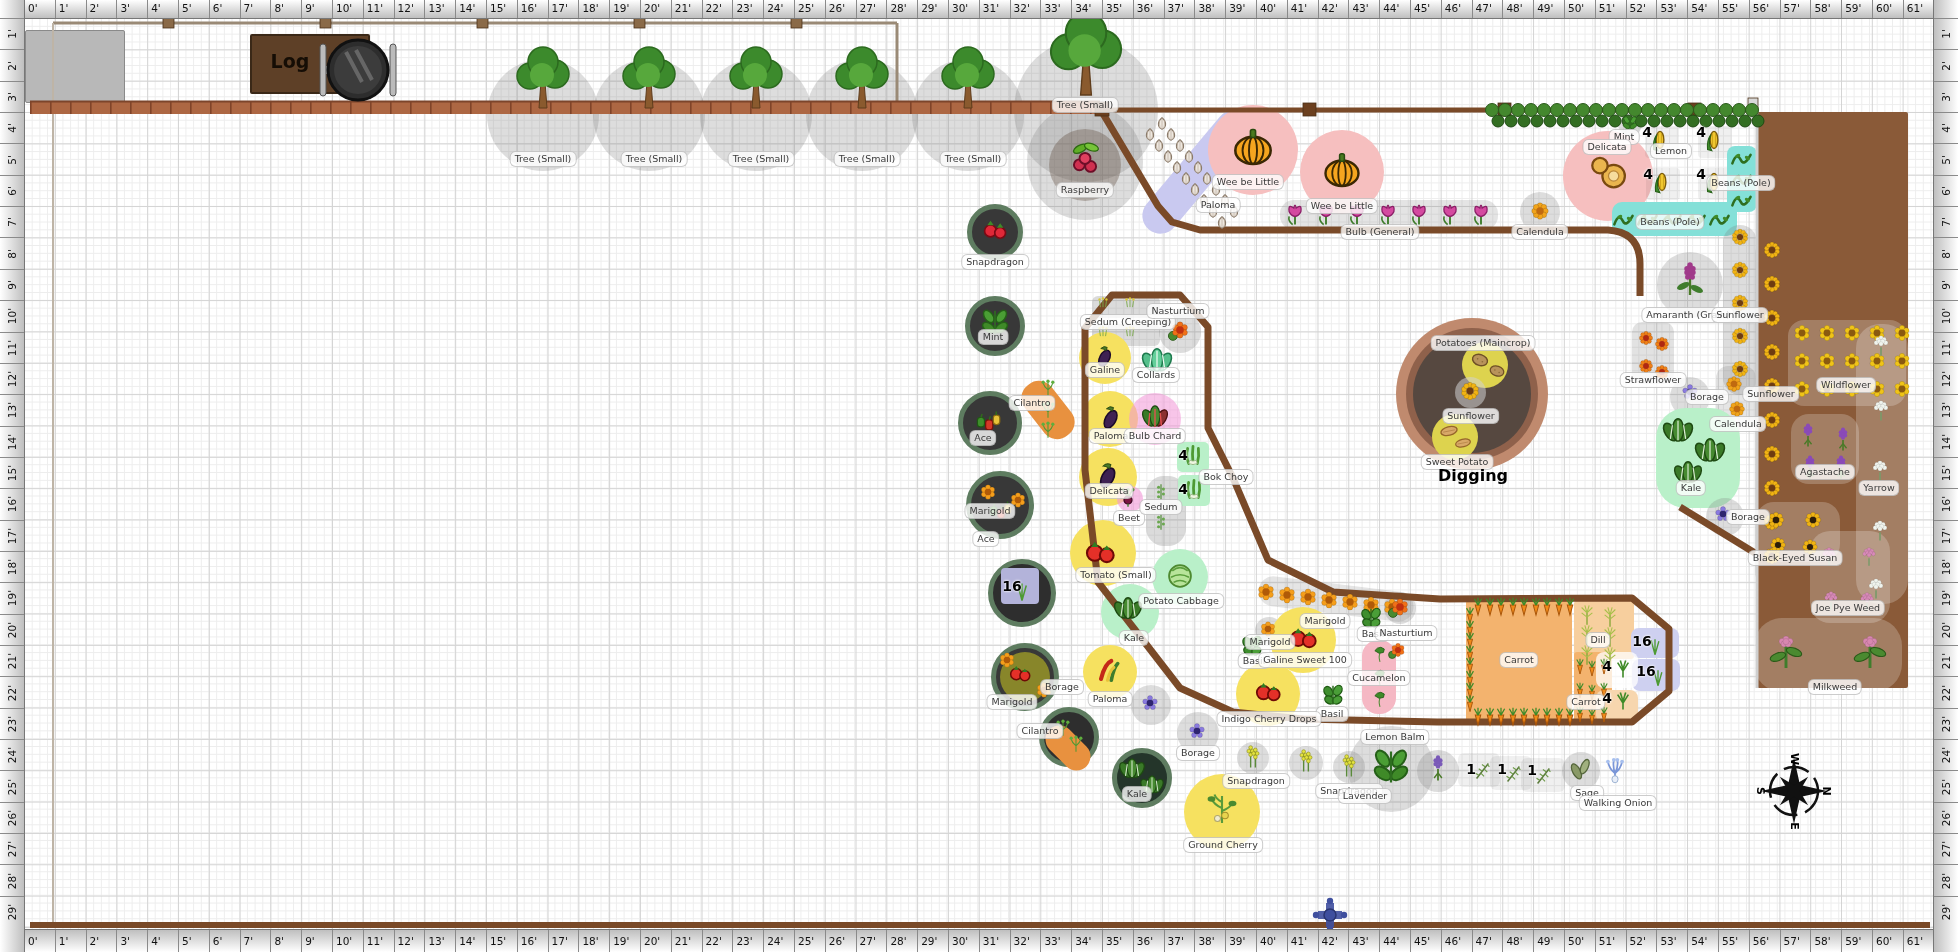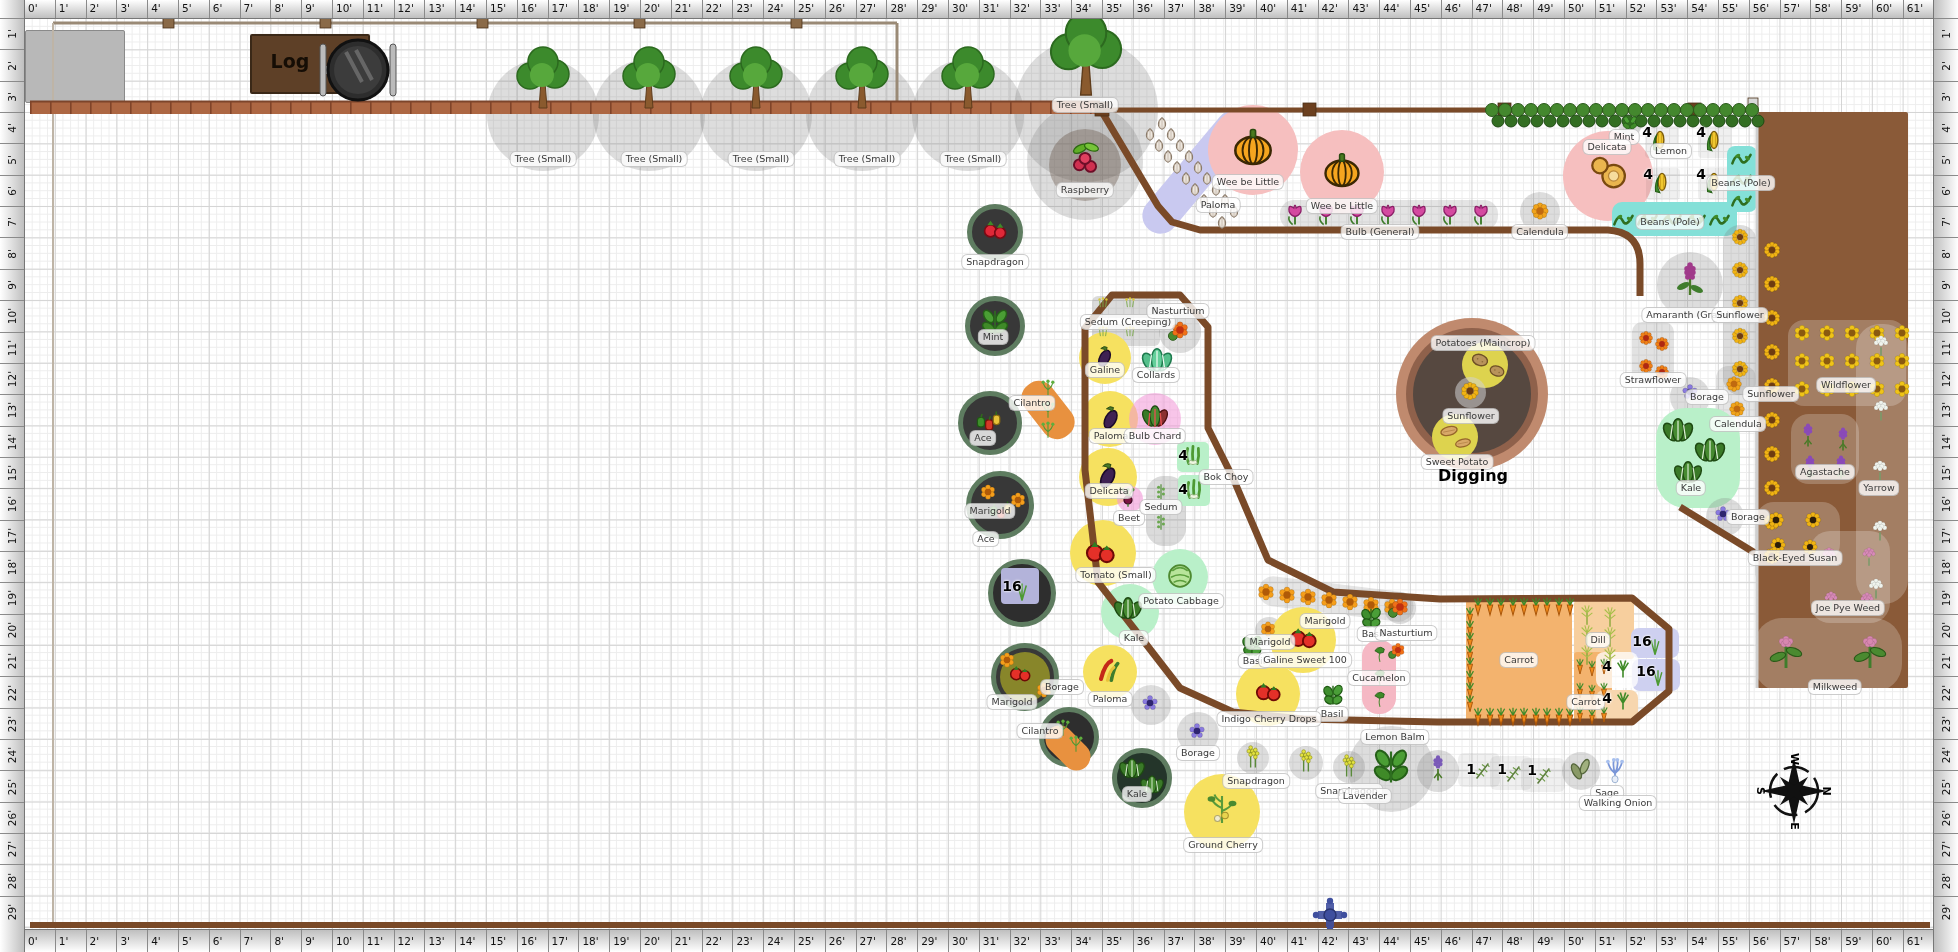--- a/index.html
+++ b/index.html
@@ -1878,21 +1878,21 @@
     <div class="pill" style="left: 1012px; top: 702px;">Marigold</div>
     <div class="pill" style="left: 1110px; top: 699px;">Paloma</div>
     <div class="pill" style="left: 1198px; top: 753px;">Borage</div>
     <div class="pill" style="left: 1040px; top: 731px;">Cilantro</div>
     <div class="pill" style="left: 1137px; top: 794px;">Kale</div>
     <div class="pill" style="left: 1223px; top: 845px;">Ground Cherry</div>
     <div class="pill" style="left: 1256px; top: 781px;">Snapdragon</div>
     <div class="pill" style="left: 1349px; top: 791px;">Snapdragon</div>
     <div class="pill" style="left: 1395px; top: 737px;">Lemon Balm</div>
     <div class="pill" style="left: 1365px; top: 796px;">Lavender</div>
-    <div class="pill" style="left: 1587px; top: 793px; margin-left: 20px;">Sage</div>
+    <div class="pill" style="left: 1587px; top: 793px;">Sage</div>
     <div class="pill" style="left: 1618px; top: 803px;">Walking Onion</div>
     <div class="num" style="left: 1647px; top: 132px;">4</div>
     <div class="num" style="left: 1701px; top: 132px;">4</div>
     <div class="num" style="left: 1648px; top: 174px;">4</div>
     <div class="num" style="left: 1701px; top: 174px;">4</div>
     <div class="num" style="left: 1183px; top: 455px;">4</div>
     <div class="num" style="left: 1183px; top: 489px;">4</div>
     <div class="num" style="left: 1012px; top: 586px;">16</div>
     <div class="num" style="left: 1642px; top: 641px;">16</div>
     <div class="num" style="left: 1646px; top: 671px;">16</div>

